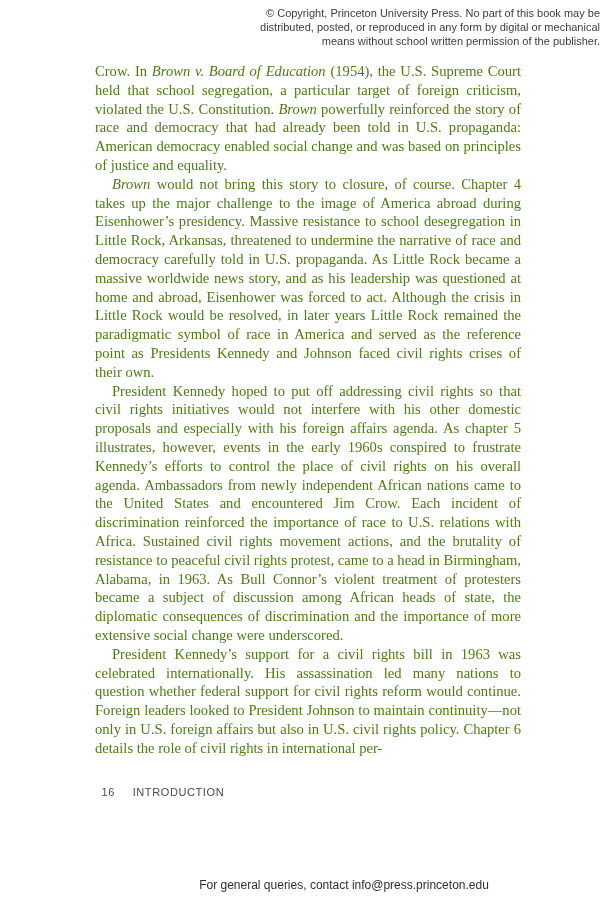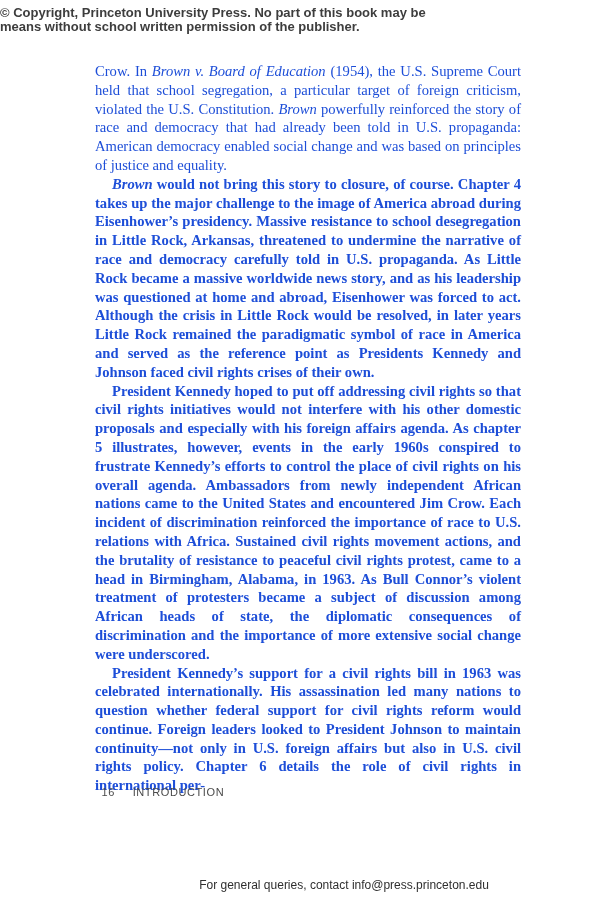--- a/index.html
+++ b/index.html
@@ -13,45 +13,43 @@
     height: 906px;
     background: #ffffff;
     overflow: hidden;
     font-family: "Liberation Serif", serif;
   }
   .copyright {
     position: absolute;
     top: 6px;
     left: 0;
     width: 100%;
-    text-align: left;
+    text-align: right;
     font-family: "Liberation Sans", sans-serif;
-    font-size: 13px;
+    font-size: 11px;
     line-height: 14px;
     color: #3d3d3d;
-    font-weight: bold;
   }
   .body-text {
     position: absolute;
     top: 62px;
     left: 95px;
     width: 426px;
     font-family: "Liberation Serif", serif;
     font-size: 14.6px;
     line-height: 18.8px;
-    color: #1d4ed8;
+    color: #4d7c0f;
     text-align: justify;
   }
   .body-text p {
     margin: 0;
     padding: 0;
   }
   .body-text p.indent {
     text-indent: 17px;
-    font-weight: bold;
   }
   .body-text em {
     font-style: italic;
   }
   .running-footer {
     position: absolute;
     top: 786px;
     left: 95px;
     font-family: "Liberation Sans", sans-serif;
     font-size: 11px;
@@ -78,20 +76,21 @@
     padding-left: 44px;
   }
 </style>
 </head>
 <body>
 
 <div class="page">
 
   <div class="copyright">
     <div>© Copyright, Princeton University Press. No part of this book may be</div>
+    <div>distributed, posted, or reproduced in any form by digital or mechanical</div>
     <div>means without school written permission of the publisher.</div>
   </div>
 
   <div class="body-text">
     <p class="para"><span>Crow. In </span><em>Brown v. Board of Education</em><span> (1954), the U.S. Supreme Court held that school segregation, a particular target of foreign criticism, violated the U.S. Constitution. </span><em>Brown</em><span> powerfully reinforced the story of race and democracy that had already been told in U.S. propaganda: American democracy enabled social change and was based on principles of justice and equality.</span></p>
     <p class="para indent"><em>Brown</em><span> would not bring this story to closure, of course. Chapter 4 takes up the major challenge to the image of America abroad during Eisenhower’s presidency. Massive resistance to school desegregation in Little Rock, Arkansas, threatened to undermine the narrative of race and democracy carefully told in U.S. propaganda. As Little Rock became a massive worldwide news story, and as his leadership was questioned at home and abroad, Eisenhower was forced to act. Although the crisis in Little Rock would be resolved, in later years Little Rock remained the paradigmatic symbol of race in America and served as the reference point as Presidents Kennedy and Johnson faced civil rights crises of their own.</span></p>
     <p class="para indent"><span>President Kennedy hoped to put off addressing civil rights so that civil rights initiatives would not interfere with his other domestic proposals and especially with his foreign affairs agenda. As chapter 5 illustrates, however, events in the early 1960s conspired to frustrate Kennedy’s efforts to control the place of civil rights on his overall agenda. Ambassadors from newly independent African nations came to the United States and encountered Jim Crow. Each incident of discrimination reinforced the importance of race to U.S. relations with Africa. Sustained civil rights movement actions, and the brutality of resistance to peaceful civil rights protest, came to a head in Birmingham, Alabama, in 1963. As Bull Connor’s violent treatment of protesters became a subject of discussion among African heads of state, the diplomatic consequences of discrimination and the importance of more extensive social change were underscored.</span></p>
     <p class="para indent"><span>President Kennedy’s support for a civil rights bill in 1963 was celebrated internationally. His assassination led many nations to question whether federal support for civil rights reform would continue. Foreign leaders looked to President Johnson to maintain continuity—not only in U.S. foreign affairs but also in U.S. civil rights policy. Chapter 6 details the role of civil rights in international per-</span></p>
   </div>
 

